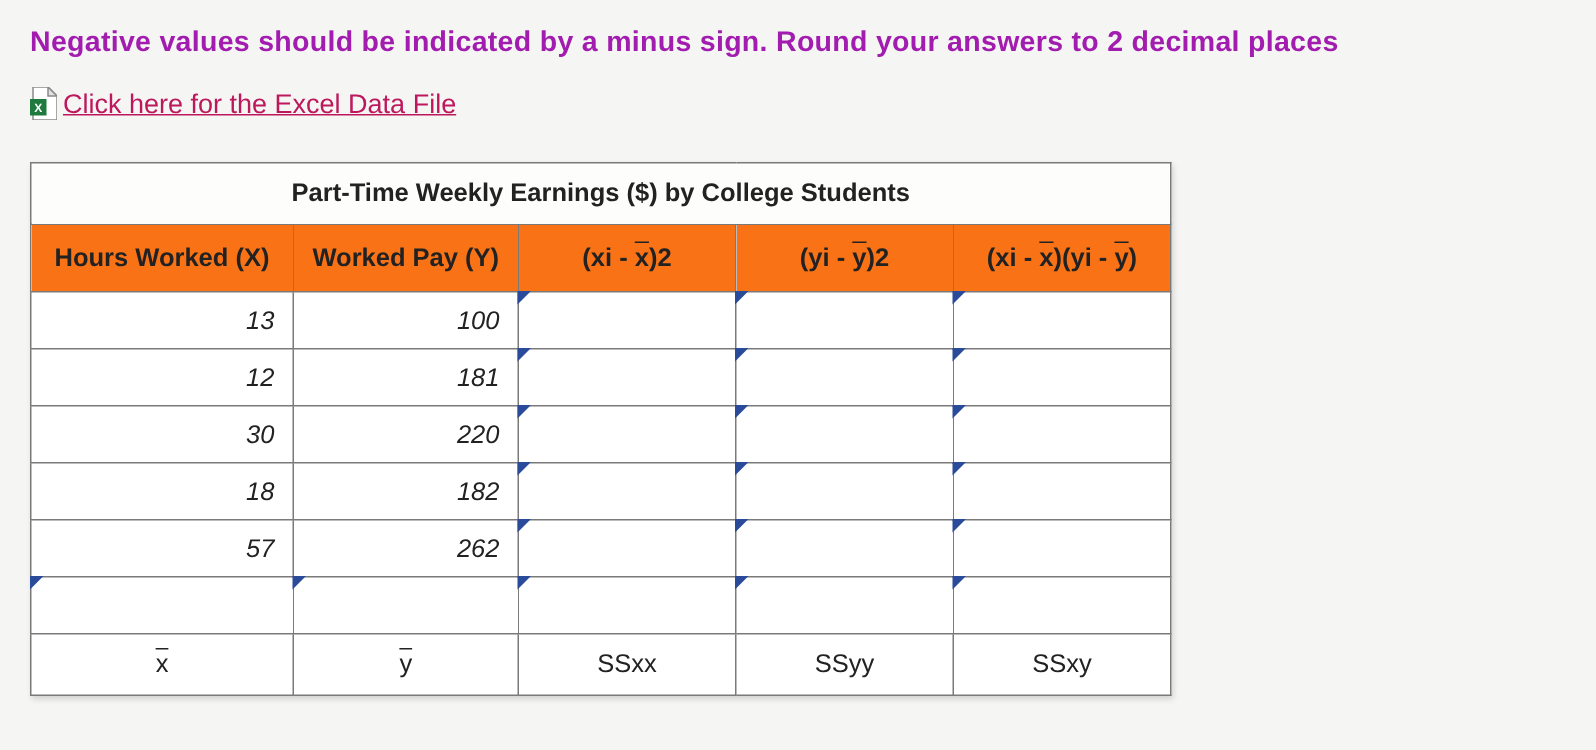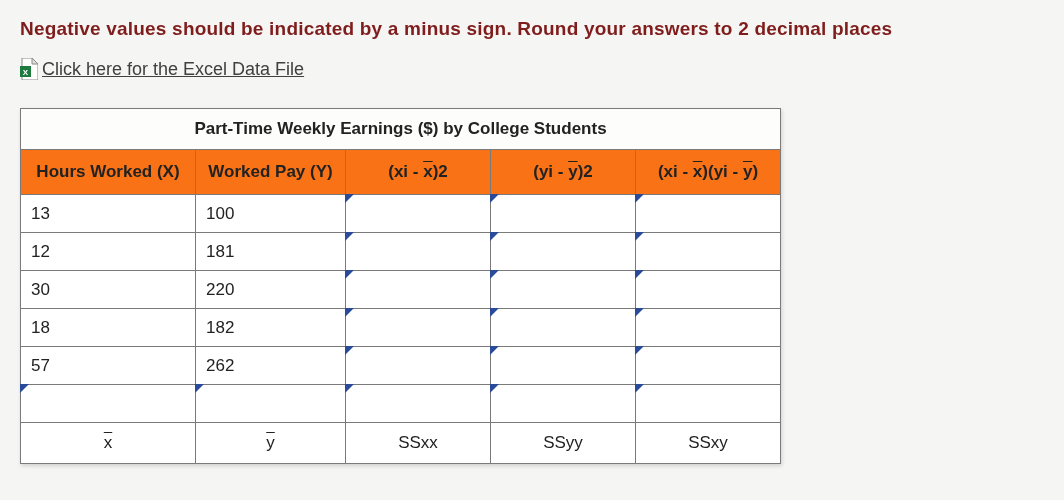--- a/index.html
+++ b/index.html
@@ -6,37 +6,37 @@
     body {
       font-family: Arial, Helvetica, sans-serif;
       background: #f5f5f3;
       padding: 18px 20px;
       width: 1064px;
       color: #222;
     }
     .instruction {
       font-size: 19px;
       font-weight: bold;
-      color: #7f1d1d;
+      color: #a21caf;
       margin-bottom: 18px;
       letter-spacing: 0.2px;
     }
     .link-row {
       display: flex;
       align-items: center;
       margin-bottom: 28px;
       gap: 4px;
     }
     .file-icon {
       width: 18px;
       height: 22px;
       display: inline-block;
     }
     .link {
-      color: #404040;
+      color: #be185d;
       text-decoration: underline;
       font-size: 18px;
       cursor: pointer;
     }
     table {
       border-collapse: collapse;
       background: #fff;
       box-shadow: 1px 2px 4px rgba(0,0,0,0.15);
     }
     th, td {
@@ -60,22 +60,23 @@
       white-space: nowrap;
     }
     .col-x { width: 175px; }
     .col-y { width: 150px; }
     .col-c { width: 145px; }
     .data-row td {
       padding: 6px 10px;
       height: 38px;
     }
     .num-cell {
-      text-align: left;
+      text-align: right;
       padding-right: 12px !important;
+      font-style: italic;
     }
     .input-cell {
       background: #fff;
     }
     .tick {
       position: absolute;
       left: -1px;
       top: -1px;
       width: 0;
       height: 0;

